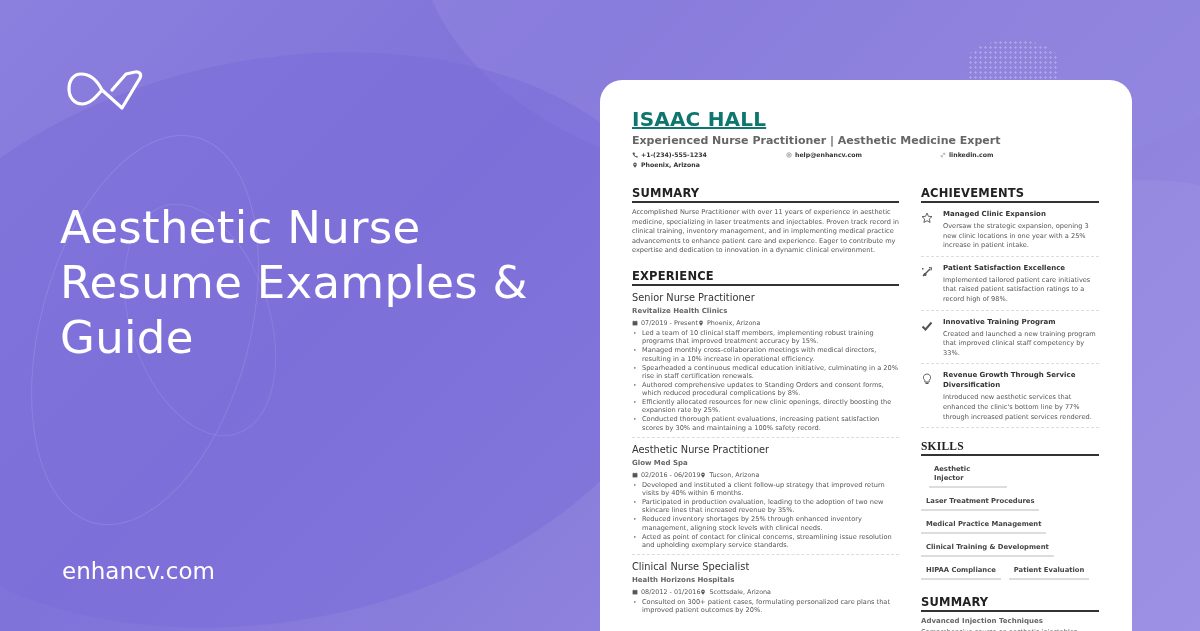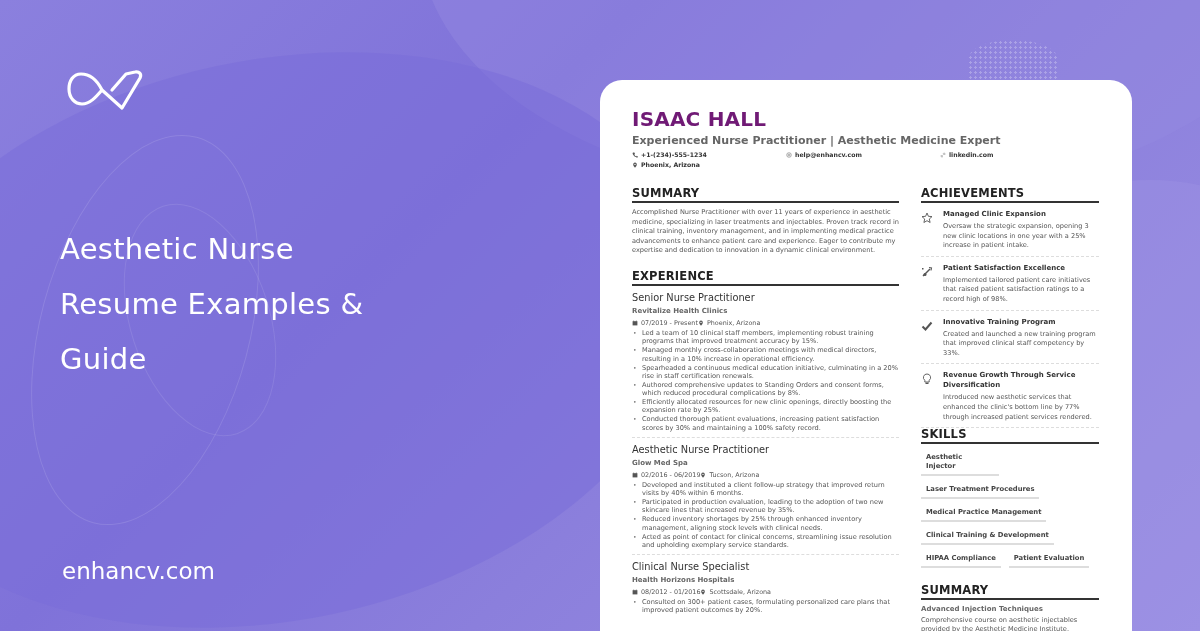--- a/index.html
+++ b/index.html
@@ -43,38 +43,38 @@
     position: absolute; left: 968px; top: 40px; width: 90px; height: 40px;
     background-image: radial-gradient(rgba(255,255,255,0.25) 1.2px, transparent 1.4px);
     background-size: 5px 5px;
     border-radius: 50% 50% 0 0;
   }
 
   .logo {
     position: absolute; left: 66px; top: 68px; width: 82px; height: 44px;
   }
   .hero-title {
-    position: absolute; left: 60px; top: 222px; width: 520px;
-    color: #ffffff; font-size: 29px; line-height: 55px; font-weight: normal;
+    position: absolute; left: 60px; top: 200px; width: 520px;
+    color: #ffffff; font-size: 45px; line-height: 55px; font-weight: normal;
     letter-spacing: 0.3px;
   }
   .hero-title span { display: block; }
   .site-url {
     position: absolute; left: 62px; top: 558px;
     color: #ffffff; font-size: 23px;
   }
 
   .card {
     position: absolute; left: 600px; top: 80px; width: 532px; height: 600px;
     background: #ffffff; border-radius: 22px;
     padding: 28px 32px 0 32px;
     color: #333;
     overflow: hidden;
   }
-  .name { font-size: 20px; font-weight: bold; color: #701a75; letter-spacing: 0.2px; line-height: 22px; }
+  .name { font-size: 20px; font-weight: bold; color: #0f766e; letter-spacing: 0.2px; line-height: 22px; text-decoration: underline; }
   .headline { font-size: 11px; color: #666; font-weight: bold; margin-top: 4px; line-height: 13px; }
   .contacts { position: relative; height: 22px; margin-top: 2px; font-size: 6.2px; font-weight: bold; color: #333; }
   .contact { position: absolute; display: flex; align-items: center; gap: 3px; white-space: nowrap; }
   .contact svg { width: 6px; height: 6px; }
 
   .cols { display: flex; margin-top: 16px; }
   .left { width: 267px; }
   .right { width: 178px; margin-left: 22px; }
 
   .sec-title {
@@ -301,23 +301,23 @@
         <div class="ach-icon"><svg viewBox="0 0 12 12">
               <path d="M6 1 A3.5 3.5 0 0 0 3.8 7.3 L3.8 9 L8.2 9 L8.2 7.3 A3.5 3.5 0 0 0 6 1 Z" fill="none" stroke="#555" stroke-width="0.9"></path>
               <rect x="4.5" y="9.6" width="3" height="1.4" fill="#555"></rect>
             </svg></div>
         <div>
           <div class="ach-title">Revenue Growth Through Service Diversification</div>
           <div class="ach-desc">Introduced new aesthetic services that enhanced the clinic's bottom line by 77% through increased patient services rendered.</div>
         </div>
       </div>
 
-      <div class="sec-title" style="margin-top:0;">SKILLS</div>
+      <div class="sec-title" style="margin-top:12px;font-family:Liberation Serif, serif;">SKILLS</div>
       <div class="skills">
-        <div class="skill" style="width:78px;">Aesthetic Injector</div>
+        <div class="skill" style="width:78px;margin-left:8px;">Aesthetic Injector</div>
         <div style="flex-basis:100%;height:0;"></div>
         <div class="skill">Laser Treatment Procedures</div>
         <div style="flex-basis:100%;height:0;"></div>
         <div class="skill">Medical Practice Management</div>
         <div style="flex-basis:100%;height:0;"></div>
         <div class="skill">Clinical Training &amp; Development</div>
         <div style="flex-basis:100%;height:0;"></div>
         <div class="skill">HIPAA Compliance</div>
         <div class="skill">Patient Evaluation</div>
       </div>

